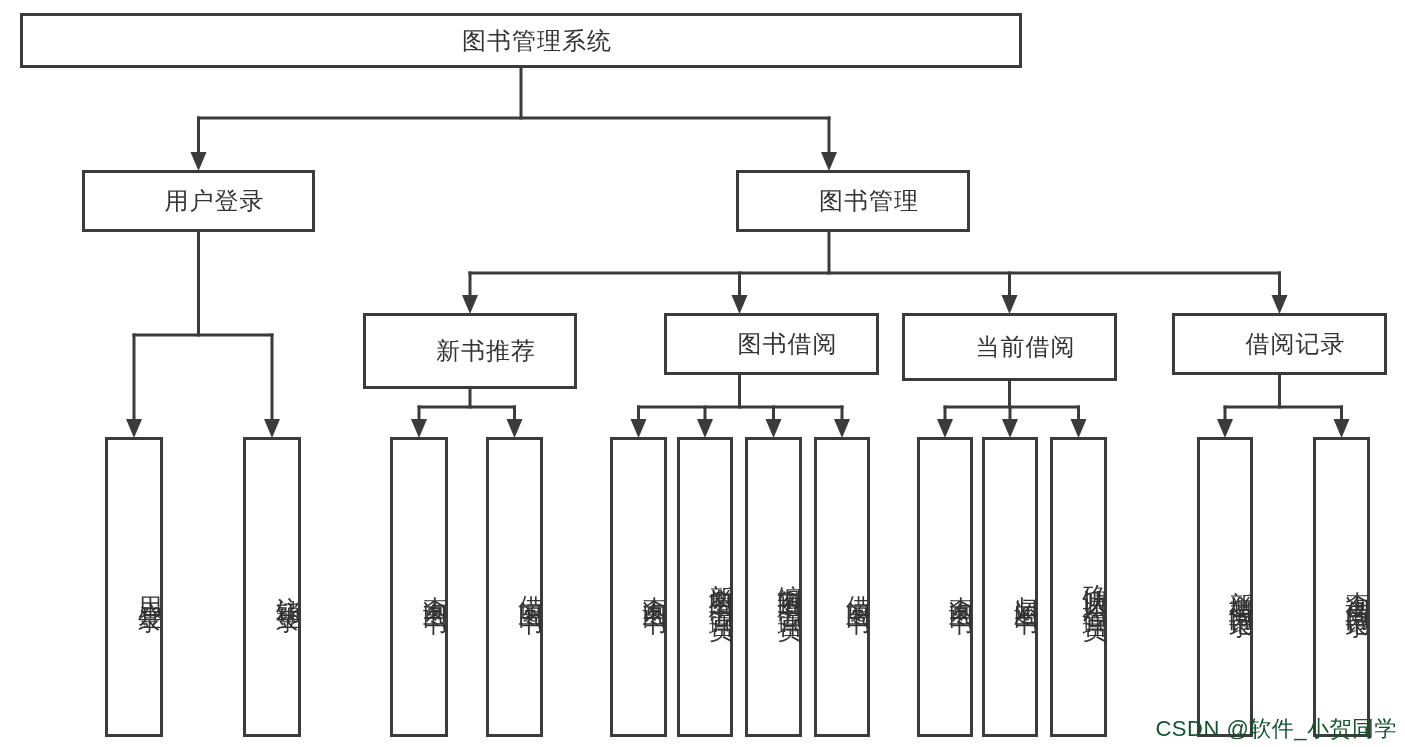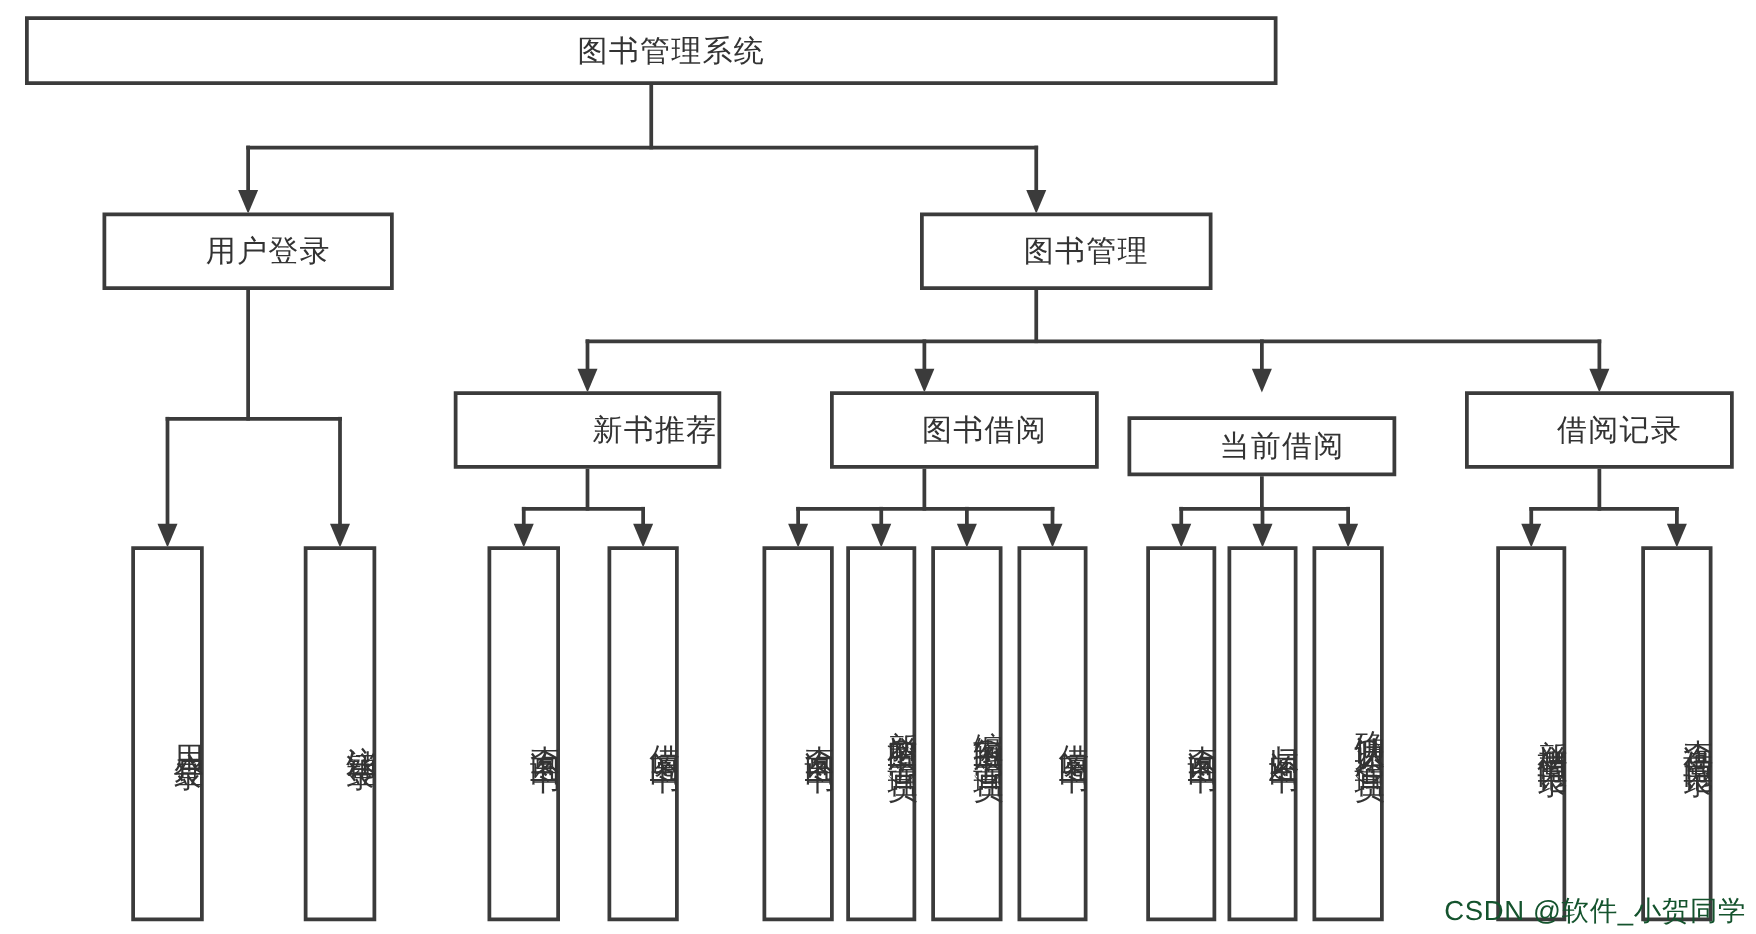--- a/index.html
+++ b/index.html
@@ -83,21 +83,21 @@
       </div>
       <div class="node node-v" style="left: 105px; top: 437px; width: 58px; height: 300px;">
         <span>用户登录</span>
       </div>
       <div class="node node-v" style="left: 243px; top: 437px; width: 58px; height: 300px;">
         <span>注销登录</span>
       </div>
       <div class="node node-h" style="left: 712px; top: 170px; width: 234px; height: 62px; margin-left: 24px;">
         <span>图书管理</span>
       </div>
-      <div class="node node-h" style="left: 363px; top: 313px; width: 214px; height: 62px; justify-content: flex-end;">
+      <div class="node node-h" style="left: 363px; top: 313px; width: 214px; height: 76px;">
         <span>新书推荐</span>
       </div>
       <div class="node node-v" style="left: 390px; top: 437px; width: 58px; height: 300px;">
         <span>查询图书</span>
       </div>
       <div class="node node-v" style="left: 486px; top: 437px; width: 57px; height: 300px;">
         <span>借阅图书</span>
       </div>
       <div class="node node-h" style="left: 632px; top: 313px; width: 215px; height: 62px; margin-left: 32px;">
         <span>图书借阅</span>
@@ -107,21 +107,21 @@
       </div>
       <div class="node node-v" style="left: 677px; top: 437px; width: 56px; height: 300px;">
         <span>新增图书（管理员）</span>
       </div>
       <div class="node node-v" style="left: 745px; top: 437px; width: 57px; height: 300px;">
         <span>编辑图书（管理员）</span>
       </div>
       <div class="node node-v" style="left: 814px; top: 437px; width: 56px; height: 300px;">
         <span>借阅图书</span>
       </div>
-      <div class="node node-h" style="left: 902px; top: 313px; width: 215px; height: 48px; margin-top: 20px;">
+      <div class="node node-h" style="left: 902px; top: 313px; width: 215px; height: 68px;">
         <span>当前借阅</span>
       </div>
       <div class="node node-v" style="left: 917px; top: 437px; width: 56px; height: 300px;">
         <span>查询图书</span>
       </div>
       <div class="node node-v" style="left: 982px; top: 437px; width: 56px; height: 300px;">
         <span>归还图书</span>
       </div>
       <div class="node node-v" style="left: 1050px; top: 437px; width: 57px; height: 300px;">
         <span>确认归还（管理员）</span>

